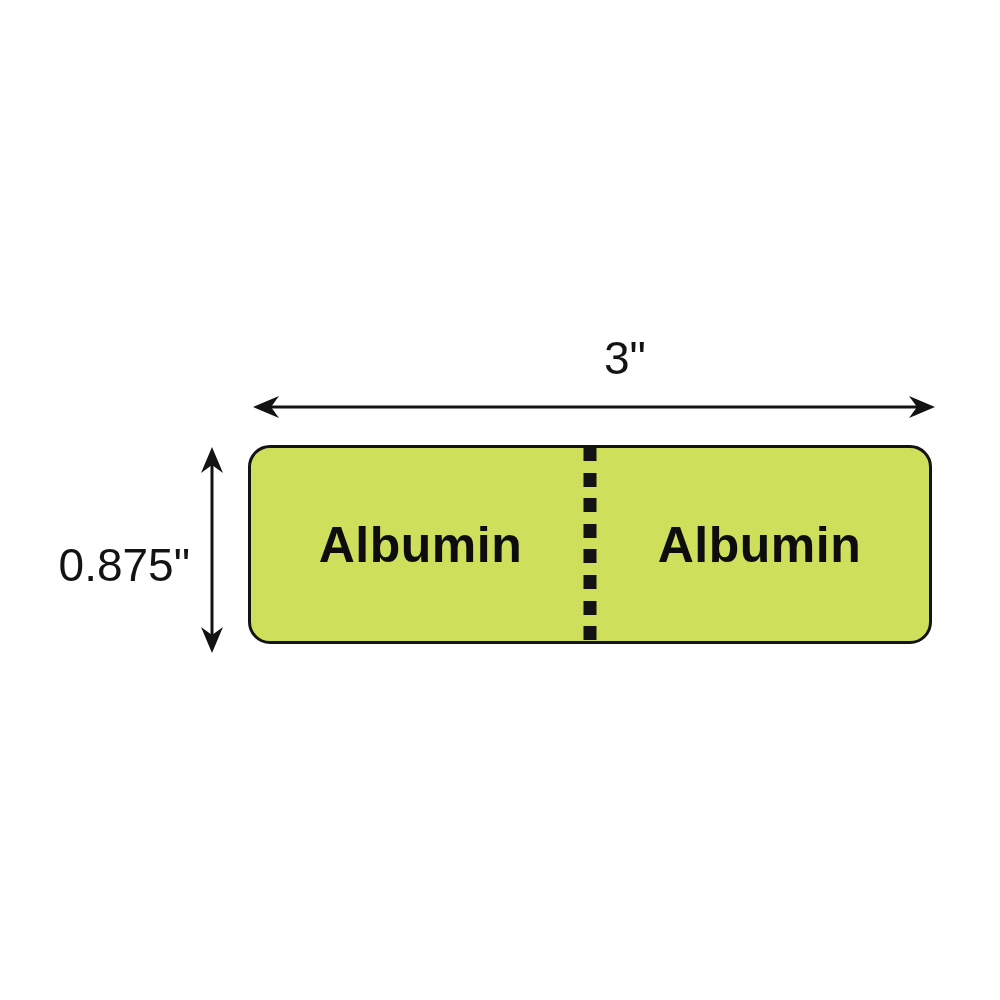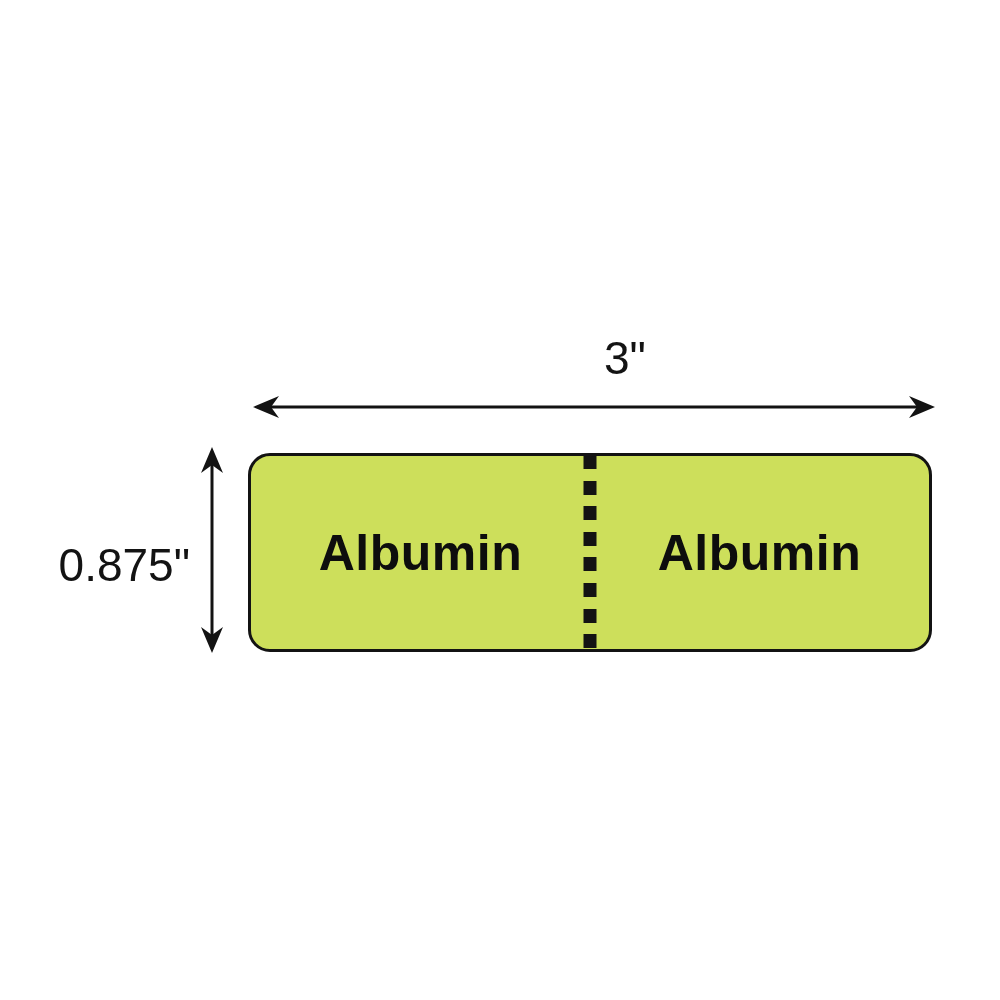--- a/index.html
+++ b/index.html
@@ -49,21 +49,20 @@
     left: 248px;
     top: 445px;
     width: 684px;
     height: 199px;
     box-sizing: border-box;
     background: #cddf5b;
     border: 3px solid #131313;
     border-radius: 22px;
     display: flex;
     flex-direction: row;
-    margin-top: 8px;
   }
   .med-label .half {
     flex: 1 1 0;
     display: flex;
     align-items: center;
     justify-content: center;
   }
   .med-label .half span {
     color: #0d0d0d;
     font-size: 50px;

